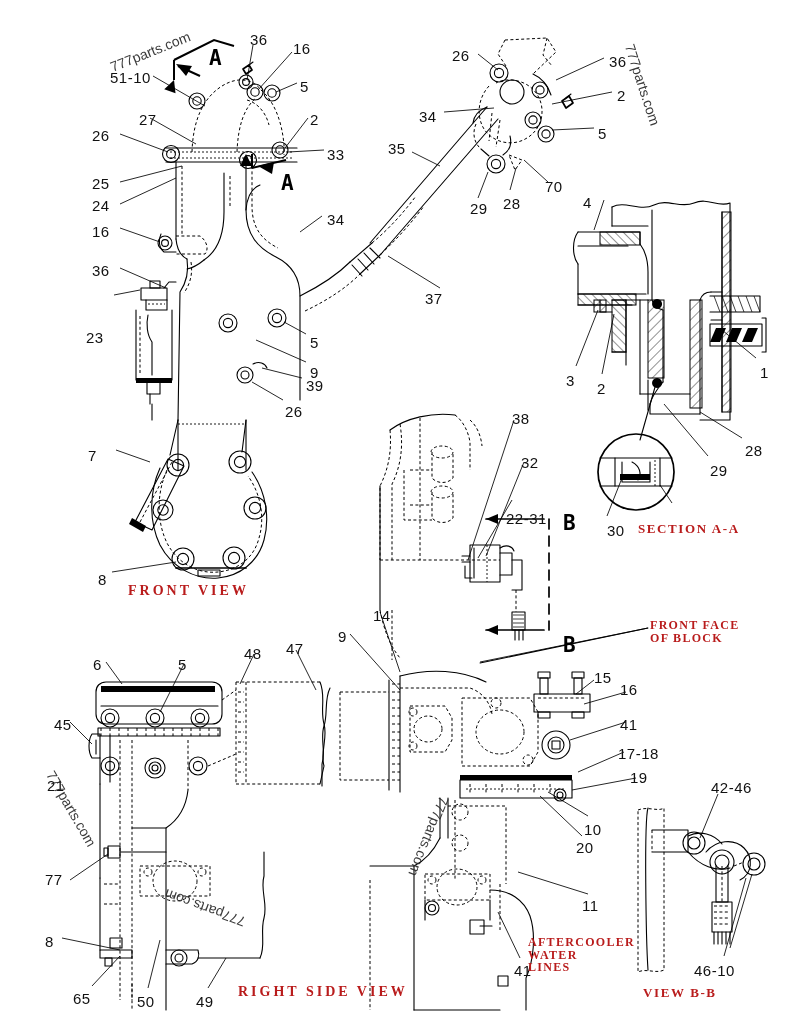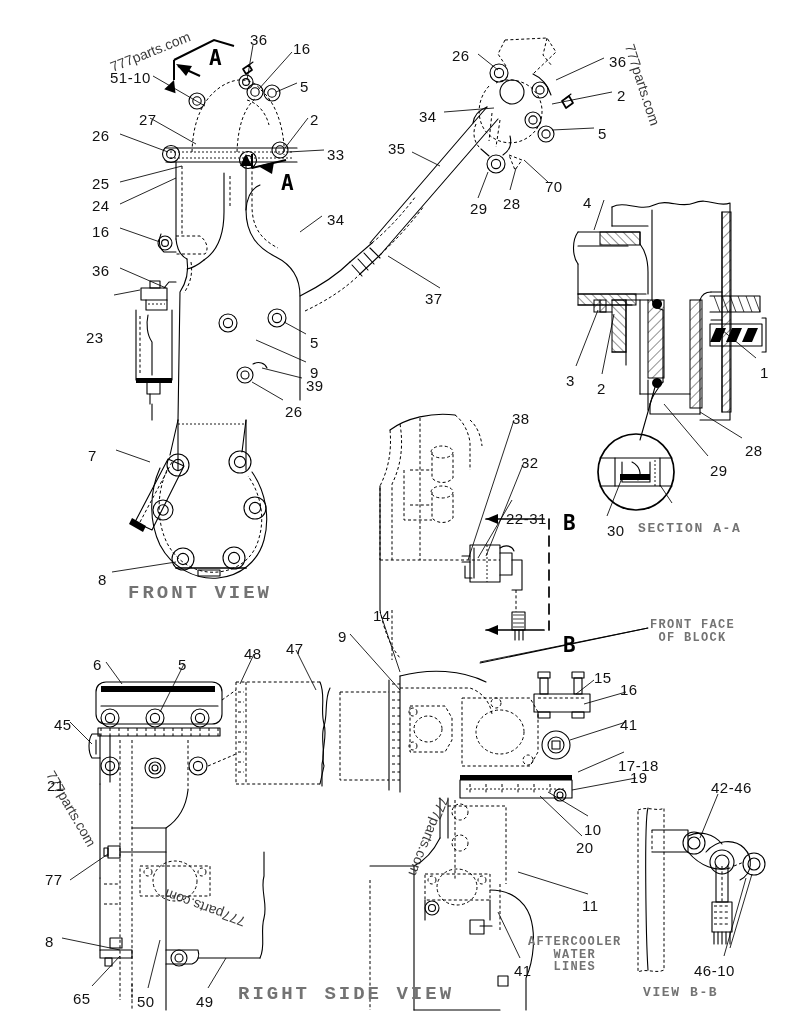--- a/index.html
+++ b/index.html
@@ -18,31 +18,31 @@
     font-family:"Liberation Sans", sans-serif;
     font-size:15px;
     color:#111;
     white-space:nowrap;
     line-height:1;
     letter-spacing:0.5px;
   }
   
   .vtitle{
     position:absolute;
-    font-family:Liberation Mono, monospace;
+    font-family:Liberation Serif, serif;
     font-weight:bold;
-    color:#737373;
+    color:#b91c1c;
     white-space:nowrap;
     line-height:1.05;
     letter-spacing:2px;
   }
-  .vtitle.big{font-size:19px;letter-spacing:3px;}
+  .vtitle.big{font-size:14px;letter-spacing:3px;}
   .vtitle.small{font-size:12px;letter-spacing:1.3px;}
   .vtitle.mid{font-size:13px;letter-spacing:1.6px;}
-  .vtitle.ctr{text-align:center;}
+  .vtitle.ctr{}
   
   .sletter{
     position:absolute;
     font-family:"DejaVu Sans Mono", monospace;
     font-weight:bold;
     font-size:21px;
     color:#000;
   }
   
   .wm{
@@ -645,21 +645,21 @@
       <div class="cal" style="left: 54px; top: 717px;">45</div>
       <div class="cal" style="left: 47px; top: 778px;">21</div>
       <div class="cal" style="left: 45px; top: 872px;">77</div>
       <div class="cal" style="left: 45px; top: 934px;">8</div>
       <div class="cal" style="left: 73px; top: 991px;">65</div>
       <div class="cal" style="left: 137px; top: 994px;">50</div>
       <div class="cal" style="left: 196px; top: 994px;">49</div>
       <div class="cal" style="left: 594px; top: 670px;">15</div>
       <div class="cal" style="left: 620px; top: 682px;">16</div>
       <div class="cal" style="left: 620px; top: 717px;">41</div>
-      <div class="cal" style="left: 618px; top: 746px; margin-top: 12px;">17-18</div>
+      <div class="cal" style="left: 618px; top: 746px;">17-18</div>
       <div class="cal" style="left: 630px; top: 770px;">19</div>
       <div class="cal" style="left: 584px; top: 822px;">10</div>
       <div class="cal" style="left: 576px; top: 840px;">20</div>
       <div class="cal" style="left: 582px; top: 898px;">11</div>
       <div class="cal" style="left: 514px; top: 963px;">41</div>
       <div class="cal" style="left: 711px; top: 780px;">42-46</div>
       <div class="cal" style="left: 694px; top: 963px;">46-10</div>
       <div class="vtitle big" style="left: 128px; top: 584px;">FRONT VIEW</div>
       <div class="vtitle big" style="left: 238px; top: 985px;">RIGHT SIDE VIEW</div>
       <div class="vtitle mid" style="left: 638px; top: 522px;">SECTION A-A</div>

